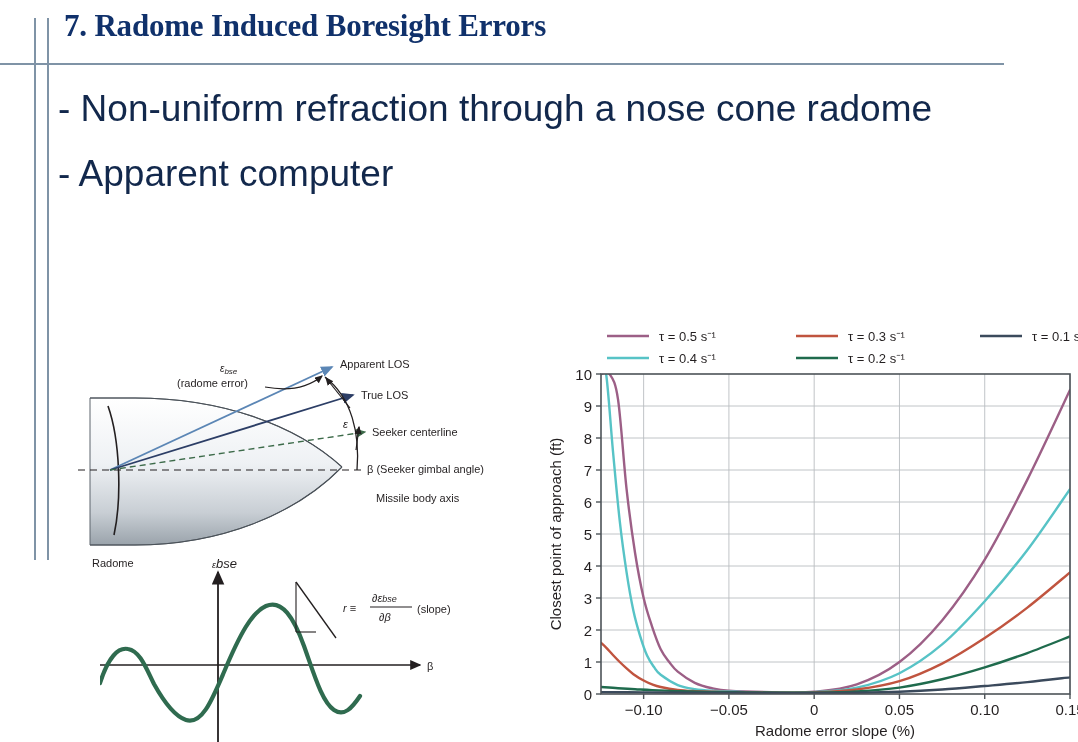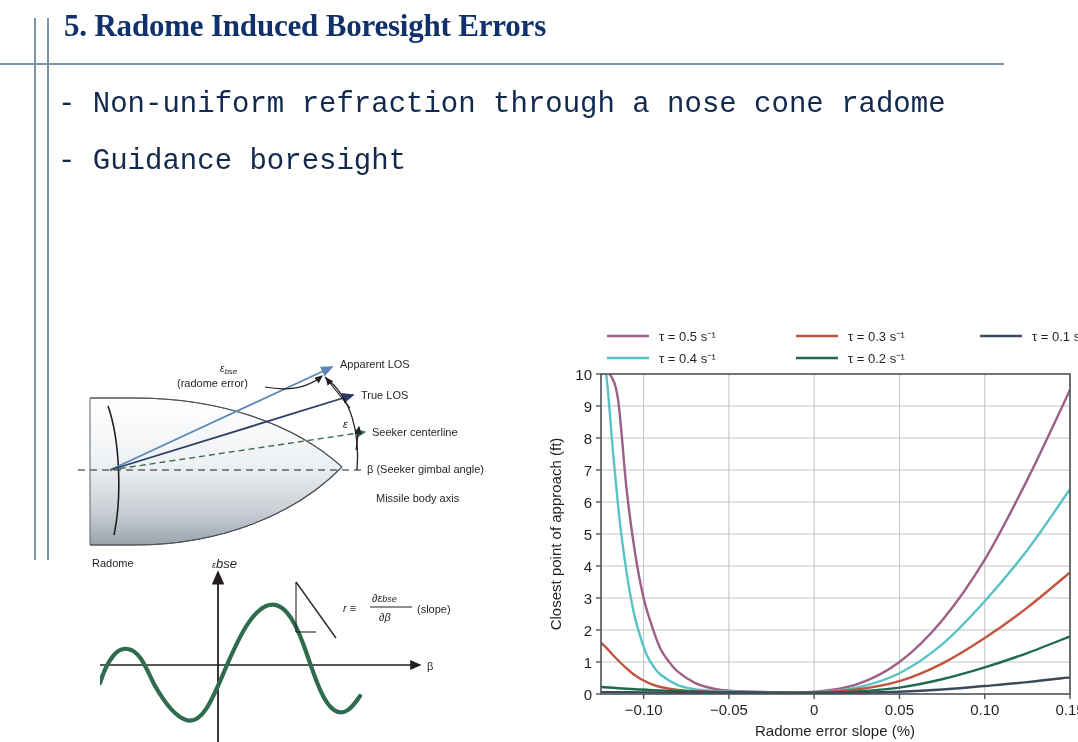--- a/index.html
+++ b/index.html
@@ -45,22 +45,22 @@
     color: #10316b;
     white-space: nowrap;
   }
 
   #bullet-list {
     position: absolute;
     left: 58px; top: 90px;
     width: 820px;
   }
   .bullet-line {
-    font-family: Liberation Mono, monospace;
-    font-size: 29px;
+    font-family: Liberation Sans, sans-serif;
+    font-size: 37px;
     color: #12284c;
     line-height: 1.0;
     margin-bottom: 28px;
     white-space: nowrap;
   }
 
   
   #radome-figure {
     position: absolute;
     left: 60px; top: 330px;
@@ -102,25 +102,25 @@
     fill: #231f20;
   }
 </style>
 </head>
 <body>
 
 <div id="slide-rule-vertical-outer"></div>
 <div id="slide-rule-vertical-inner"></div>
 <div id="slide-rule-horizontal"></div>
 
-<div id="slide-title">5. Radome Induced Boresight Errors</div>
+<div id="slide-title">7. Radome Induced Boresight Errors</div>
 
 <div id="bullet-list">
   <div class="bullet-line">- Non-uniform refraction through a nose cone radome</div>
-  <div class="bullet-line">- Guidance boresight</div>
+  <div class="bullet-line">- Apparent computer</div>
 </div>
 
 <div id="radome-figure">
   <svg width="460" height="250" viewBox="0 0 460 250">
     <defs>
       <linearGradient id="domeGrad" x1="0" y1="0" x2="0" y2="1">
         <stop offset="0%" stop-color="#ffffff"></stop>
         <stop offset="45%" stop-color="#eef1f4"></stop>
         <stop offset="78%" stop-color="#c8ced4"></stop>
         <stop offset="100%" stop-color="#9aa3ab"></stop>

